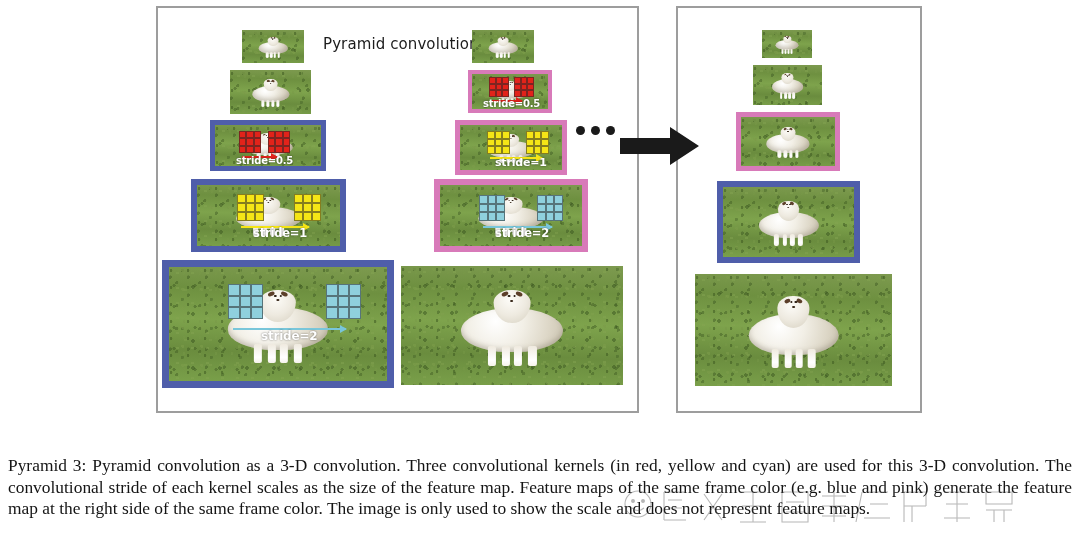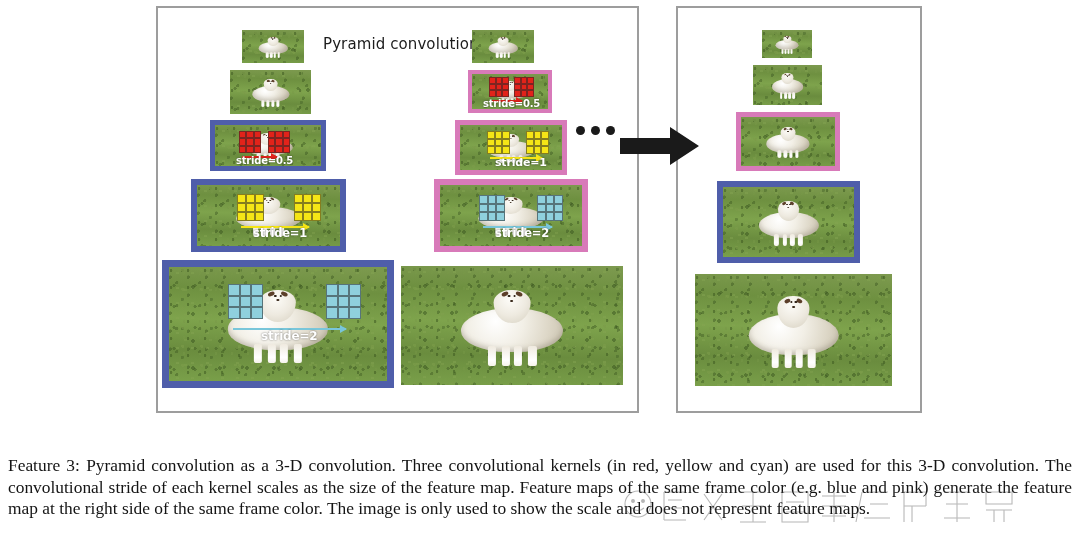--- a/index.html
+++ b/index.html
@@ -673,21 +673,21 @@
         <div class="leg l1"></div>
           <div class="leg l2"></div>
         <div class="leg l3"></div>
           <div class="leg l4"></div>
       </div>
     </div>
   </div>
 </div>
 
 <div id="caption">
-  <span class="figlabel">Feature 3:</span>
+  <span class="figlabel">Pyramid 3:</span>
   <span>Pyramid convolution as a 3-D convolution. Three convolutional kernels (in red, yellow and cyan) are used for this 3-D convolution. The convolutional stride of each kernel scales as the size of the feature map. Feature maps of the same frame color (e.g. blue and pink) generate the feature map at the right side of the same frame color. The image is only used to show the scale and does not represent feature maps.</span>
 </div>
 
 <svg id="watermark" viewBox="0 0 420 46">
   <g fill="none" stroke="#555" stroke-width="1.1">
     <circle cx="26" cy="20" r="13"></circle>
     <circle cx="21" cy="17" r="1.4" fill="#555"></circle>
     <circle cx="31" cy="17" r="1.4" fill="#555"></circle>
     <path d="M20 24 q6 5 12 0"></path>
     <path d="M52 8 h22 M52 8 v28 M52 36 h22 M56 16 h14 M56 24 h14"></path>

